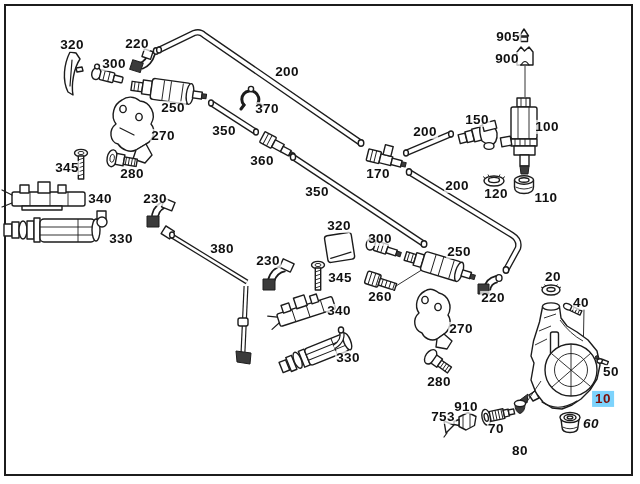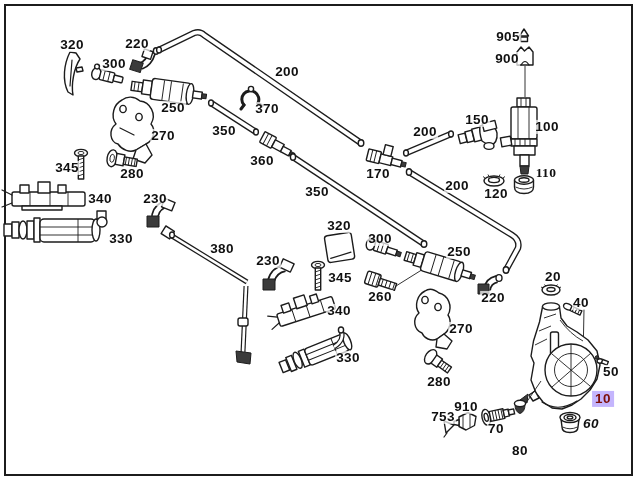--- a/index.html
+++ b/index.html
@@ -17,21 +17,21 @@
   .ti{fill:none;stroke:#ffffff;stroke-width:3.8;}
   .eo{fill:none;stroke:#1c1c1c;stroke-width:8;}
   .ei{fill:none;stroke:#ffffff;stroke-width:4.6;}
   .ro{fill:none;stroke:#1c1c1c;stroke-width:5;}
   .ri{fill:none;stroke:#ffffff;stroke-width:2.6;}
   .cl{fill:none;stroke:#1c1c1c;stroke-width:3;stroke-linecap:round;}
   
   .callout{position:absolute;transform:translate(-50%,-50%);font-weight:bold;
            font-size:13.5px;line-height:1.05;color:#101010;letter-spacing:.4px;
            background:rgba(255,255,255,.72);padding:0 1px;white-space:nowrap;}
-  .callout.hl{background:#c4b5fd;color:#7c0f08;padding:1px 3px;}
+  .callout.hl{background:#7dd3fc;color:#7c0f08;padding:1px 3px;}
 </style>
 </head>
 <body>
 
 <div class="stage">
   <div class="frame"></div>
 
   <svg width="640" height="484" viewBox="0 0 640 484">
 
     <g>
@@ -408,21 +408,21 @@
       <div class="callout" style="left: 262px; top: 161px;">360</div>
       <div class="callout" style="left: 67px; top: 168px;">345</div>
       <div class="callout" style="left: 132px; top: 174px;">280</div>
       <div class="callout" style="left: 378px; top: 174px;">170</div>
       <div class="callout" style="left: 425px; top: 132px;">200</div>
       <div class="callout" style="left: 477px; top: 120px;">150</div>
       <div class="callout" style="left: 547px; top: 127px;">100</div>
       <div class="callout" style="left: 508px; top: 37px;">905</div>
       <div class="callout" style="left: 507px; top: 59px;">900</div>
       <div class="callout" style="left: 496px; top: 194px;">120</div>
-      <div class="callout" style="left: 546px; top: 173px; font-family: Liberation Serif, serif;">110</div>
+      <div class="callout" style="left: 546px; top: 198px;">110</div>
       <div class="callout" style="left: 457px; top: 186px;">200</div>
       <div class="callout" style="left: 317px; top: 192px;">350</div>
       <div class="callout" style="left: 100px; top: 199px;">340</div>
       <div class="callout" style="left: 121px; top: 239px;">330</div>
       <div class="callout" style="left: 155px; top: 199px;">230</div>
       <div class="callout" style="left: 222px; top: 249px;">380</div>
       <div class="callout" style="left: 268px; top: 261px;">230</div>
       <div class="callout" style="left: 339px; top: 226px;">320</div>
       <div class="callout" style="left: 380px; top: 239px;">300</div>
       <div class="callout" style="left: 340px; top: 278px;">345</div>

